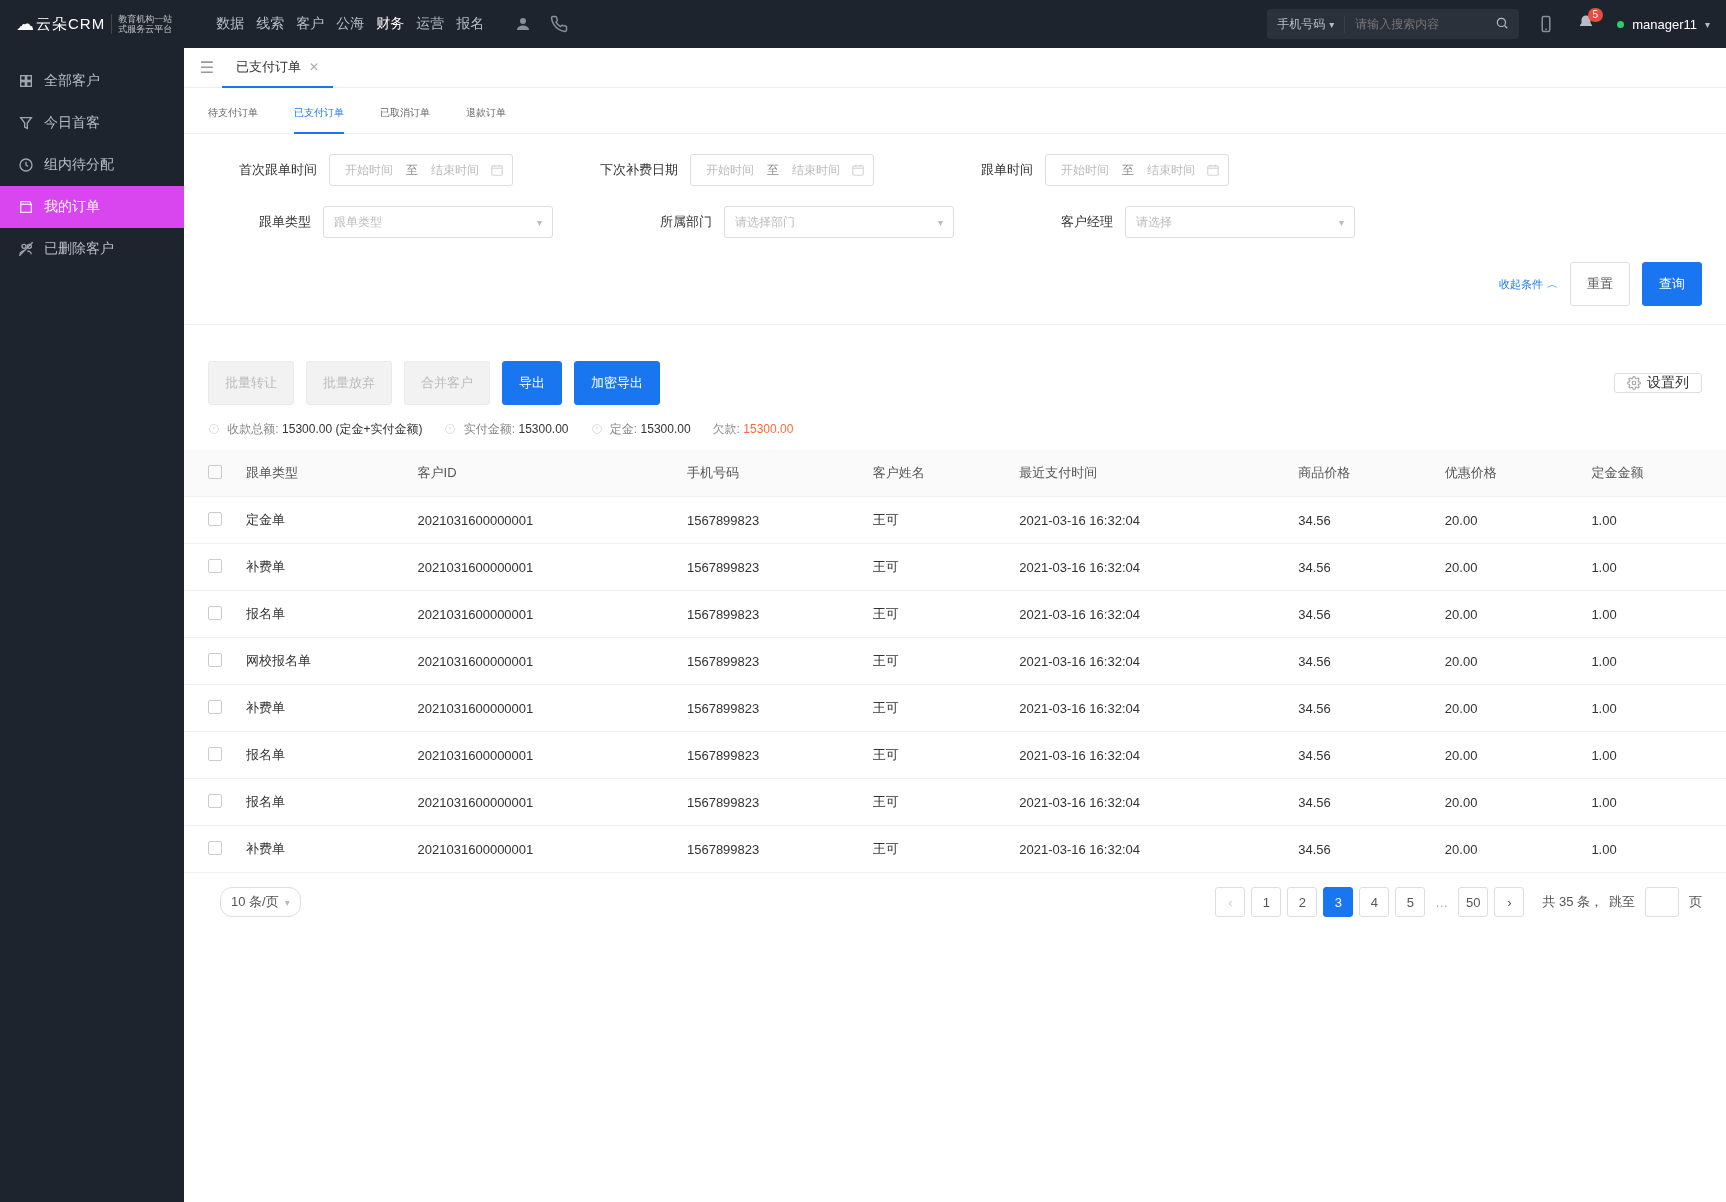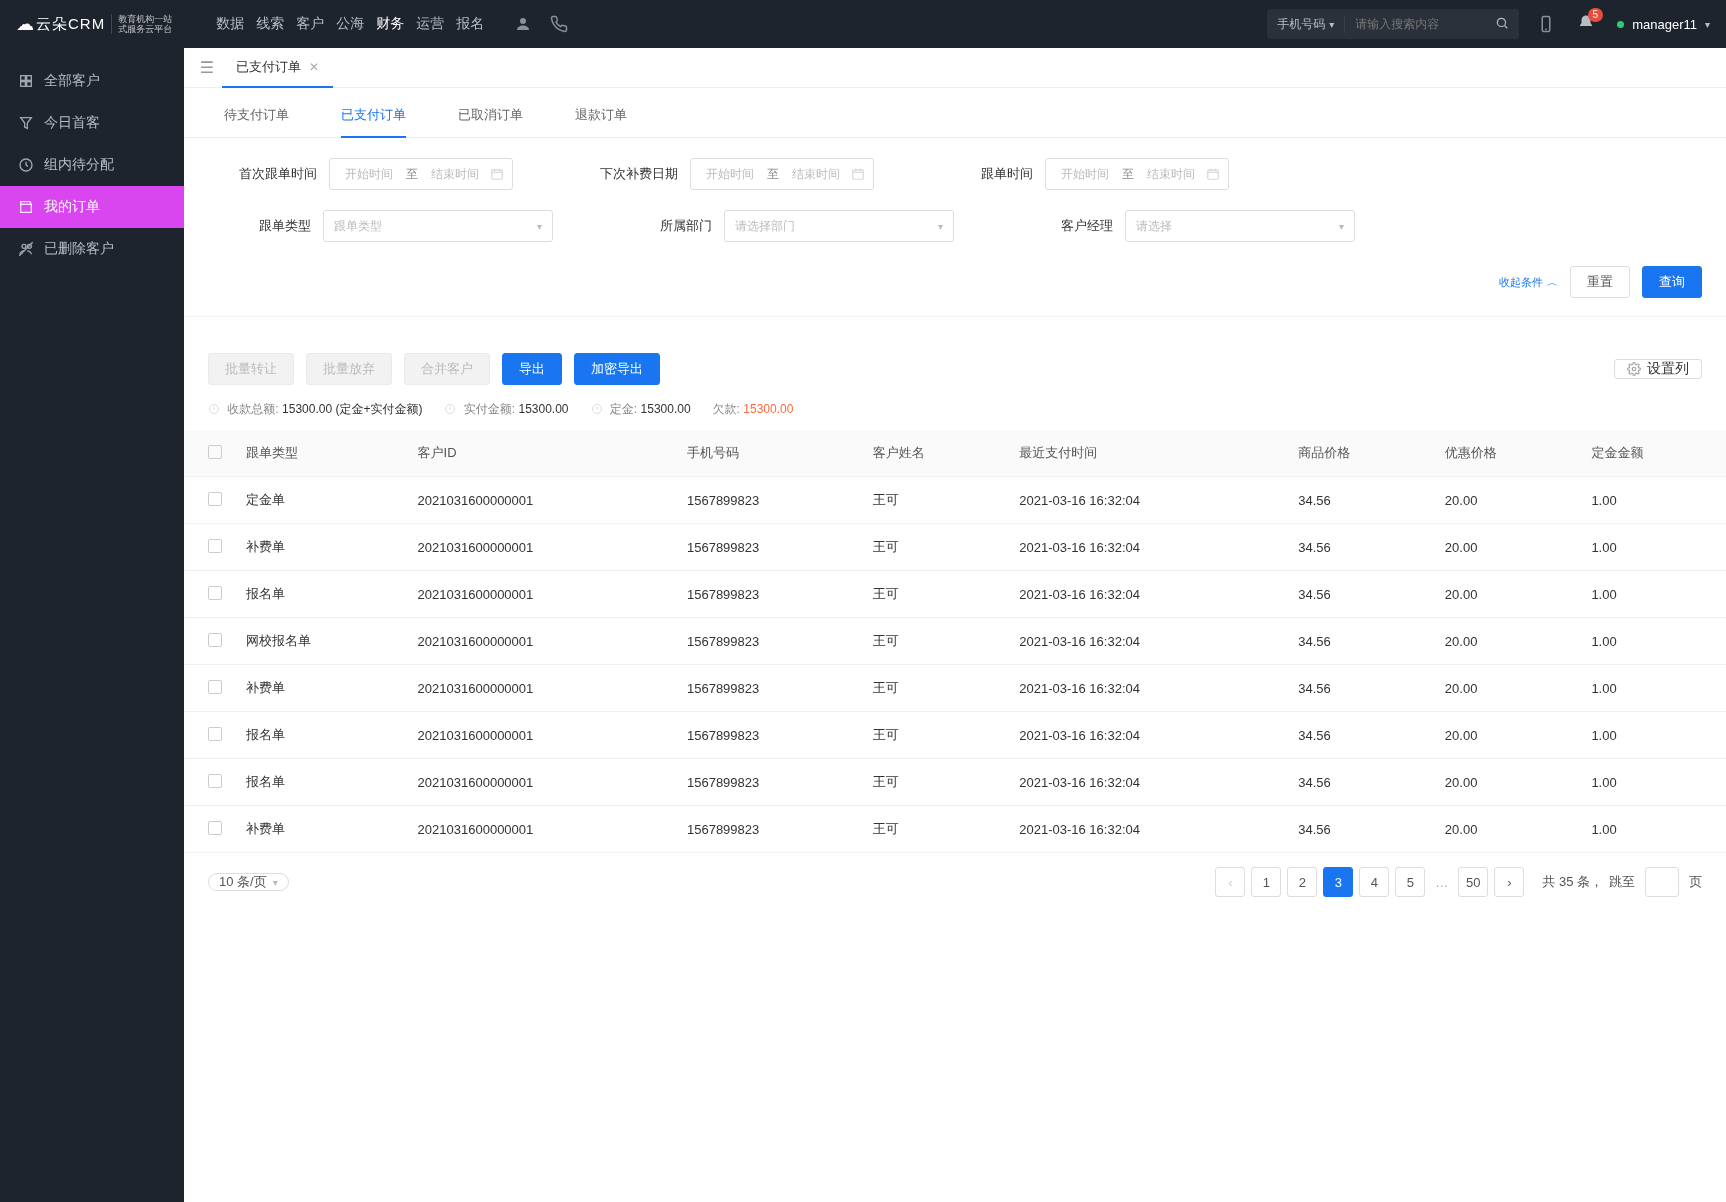--- a/index.html
+++ b/index.html
@@ -37,39 +37,39 @@
 .main { flex: 1; background: #fff; display: flex; flex-direction: column; overflow: auto; }
 
 
 .tabs-bar { display: flex; align-items: center; border-bottom: 1px solid #eee; padding-left: 8px; height: 40px; }
 .menu-toggle { width: 30px; text-align: center; color: #999; cursor: pointer; font-size: 16px; }
 .page-tab { padding: 0 14px; height: 40px; display: flex; align-items: center; gap: 8px; font-size: 13px; color: #333; border-bottom: 2px solid #1976f0; cursor: pointer; }
 .tab-close { color: #aaa; font-size: 12px; cursor: pointer; }
 
 
 .sub-tabs { display: flex; gap: 36px; padding: 18px 24px 0; border-bottom: 1px solid #eee; }
-.sub-tab { padding-bottom: 12px; font-size: 13px; color: #666; cursor: pointer; margin-left: 16px; }
+.sub-tab { padding-bottom: 12px; font-size: 10px; color: #666; cursor: pointer; }
 .sub-tab.active { color: #1976f0; border-bottom: 2px solid #1976f0; margin-bottom: -1px; }
 
 
 .filters { padding: 20px 24px 0; }
 .filter-row { display: flex; gap: 56px; margin-bottom: 20px; }
 .filter-item { display: flex; align-items: center; gap: 12px; margin-left: 31px; }
 .filter-label { font-size: 13px; color: #333; white-space: nowrap; min-width: 72px; text-align: right; }
 .date-range { display: flex; align-items: center; border: 1px solid #ddd; border-radius: 3px; height: 32px; padding: 0 8px; font-size: 12px; color: #bbb; }
 .date-part { width: 62px; text-align: center; }
 .date-sep { margin: 0 6px; color: #888; }
 .cal-ico { width: 14px; height: 14px; margin-left: 4px; opacity: .4; }
 .sel { border: 1px solid #ddd; border-radius: 3px; height: 32px; min-width: 230px; padding: 0 10px; font-size: 12px; color: #bbb; display: flex; align-items: center; justify-content: space-between; cursor: pointer; }
 .sel-narrow { min-width: 230px; }
 .caret { font-size: 10px; color: #bbb; }
 
 .filter-actions { display: flex; justify-content: flex-end; align-items: center; gap: 12px; padding: 4px 24px 18px; }
 .link-collapse { color: #1976f0; font-size: 11px; cursor: pointer; display: flex; align-items: center; gap: 4px; }
-.btn { height: 32px; padding: 0 16px; border-radius: 3px; font-size: 13px; cursor: pointer; border: 1px solid #ddd; background: #fff; color: #555; }
+.btn { height: 44px; padding: 0 16px; border-radius: 3px; font-size: 13px; cursor: pointer; border: 1px solid #ddd; background: #fff; color: #555; }
 .btn-primary { background: #1976f0; border-color: #1976f0; color: #fff; }
 .btn-disabled { background: #f2f2f2; color: #bbb; cursor: not-allowed; border-color: #eaeaea; }
 
 
 .action-bar { display: flex; align-items: center; gap: 12px; padding: 36px 24px 10px; border-top: 1px solid #f0f0f0; }
 .action-right { margin-left: auto; }
 .set-cols { display: flex; align-items: center; gap: 6px; border: 1px solid #ddd; border-radius: 3px; height: 20px; padding: 0 12px; font-size: 14px; cursor: pointer; }
 .gear { width: 14px; height: 14px; opacity: .6; }
 
 
@@ -80,21 +80,21 @@
 
 
 .tbl { width: 100%; border-collapse: collapse; }
 .tbl th, .tbl td { text-align: left; padding: 14px 12px; font-size: 13px; border-bottom: 1px solid #f0f0f0; white-space: nowrap; }
 .tbl th { background: #fafafa; color: #555; font-weight: 500; }
 .tbl th:first-child, .tbl td:first-child { padding-left: 24px; width: 44px; }
 .chk { width: 14px; height: 14px; border: 1px solid #ccc; border-radius: 2px; display: inline-block; cursor: pointer; }
 
 
 .pager { display: flex; align-items: center; padding: 14px 24px 20px; font-size: 13px; color: #555; }
-.page-size { border: 1px solid #ddd; border-radius: 12px; height: 18px; padding: 0 10px; display: flex; align-items: center; gap: 6px; cursor: pointer; }
+.page-size { border: 1px solid #ddd; border-radius: 12px; height: 30px; padding: 0 10px; display: flex; align-items: center; gap: 6px; cursor: pointer; margin-left: 12px; }
 .pages { margin-left: auto; display: flex; align-items: center; gap: 6px; }
 .pg-btn { min-width: 30px; height: 30px; border: 1px solid #ddd; border-radius: 3px; background: #fff; display: flex; align-items: center; justify-content: center; cursor: pointer; font-size: 13px; }
 .pg-btn.active { background: #1976f0; color: #fff; border-color: #1976f0; }
 .pg-btn.disabled { color: #ccc; cursor: not-allowed; }
 .ellipsis { color: #aaa; padding: 0 4px; }
 .jump-inp { width: 34px; height: 30px; border: 1px solid #ddd; border-radius: 3px; text-align: center; margin: 0 4px; }
 </style>
 </head>
 <body>
 

